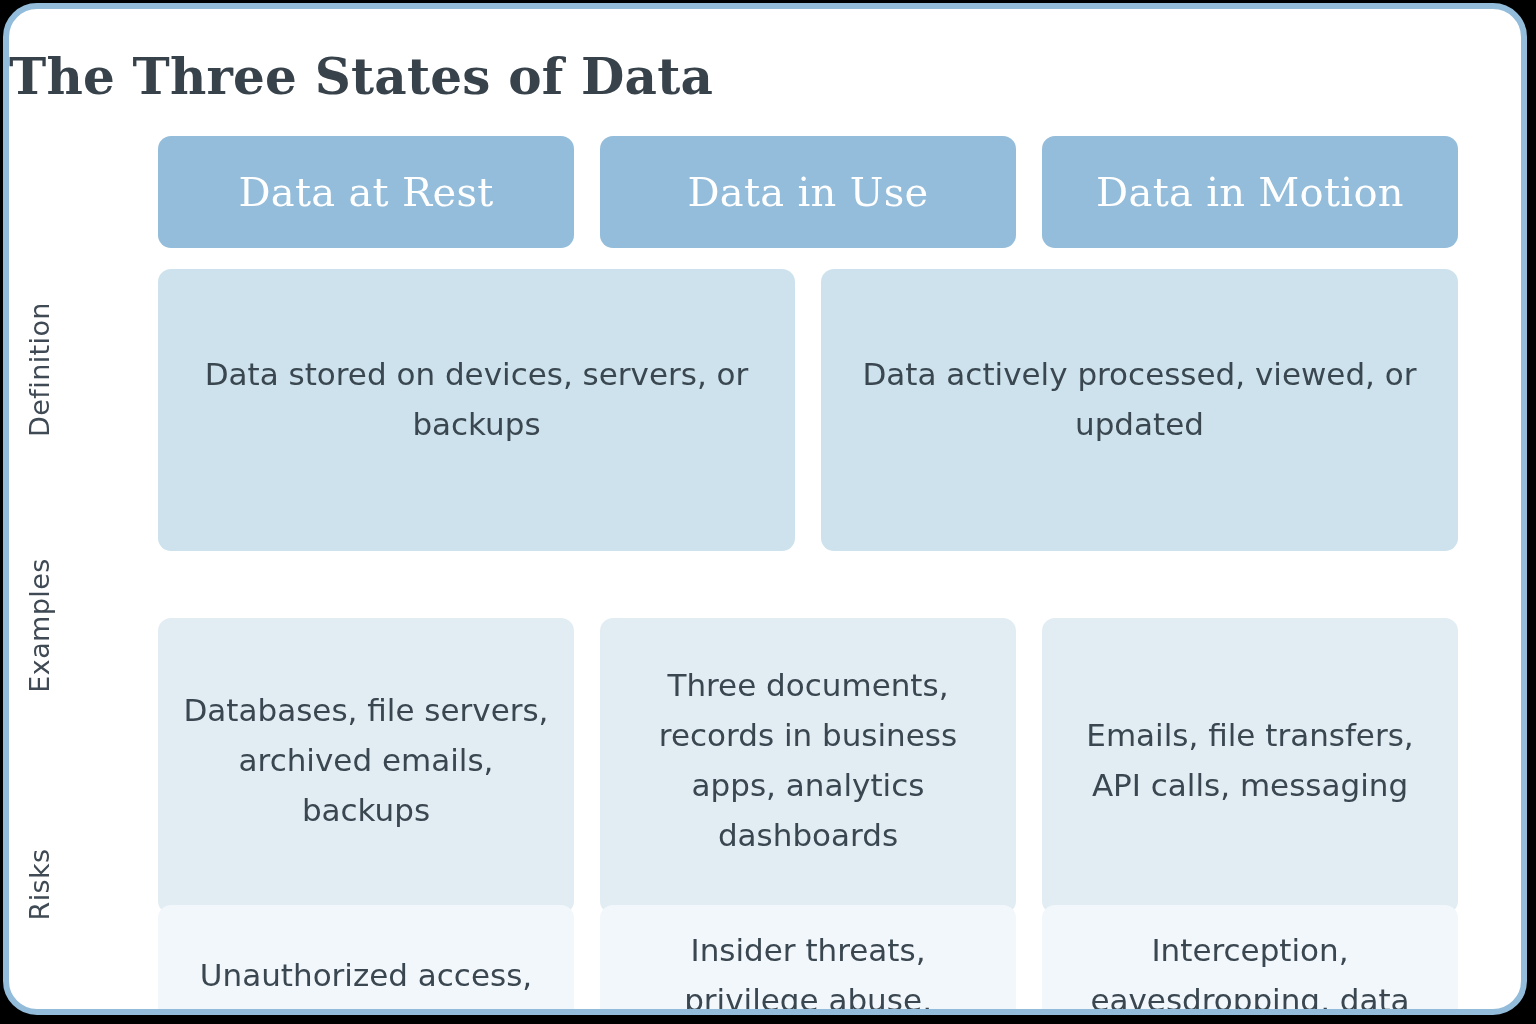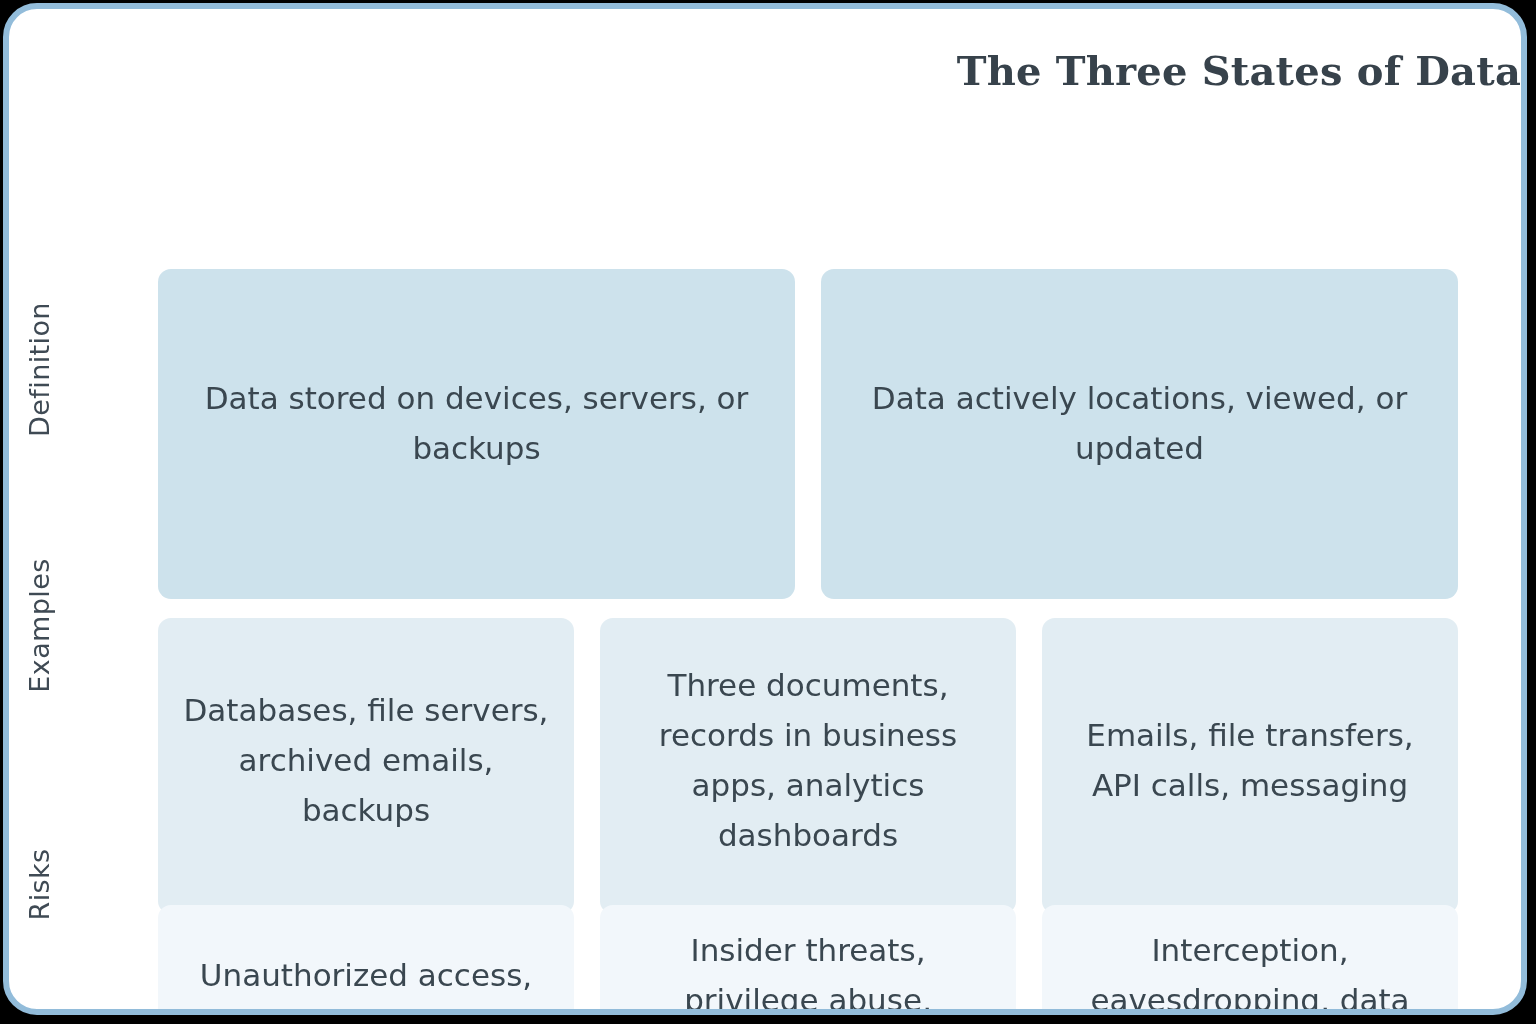--- a/index.html
+++ b/index.html
@@ -25,24 +25,24 @@
     border-radius: 34px;
     box-sizing: border-box;
     overflow: hidden;
   }
 
   .page-title {
     position: absolute;
     left: 0;
     top: 38px;
     width: 100%;
-    text-align: right;
+    text-align: left;
     font-family: "DejaVu Serif", serif;
     font-weight: bold;
-    font-size: 40px;
+    font-size: 50px;
     letter-spacing: 0.2px;
     color: #37424b;
   }
 
   
   .grid {
     position: absolute;
     left: 149px;
     top: 127px;
     width: 1300px;
@@ -50,21 +50,21 @@
   }
 
   .row {
     display: flex;
     position: absolute;
     left: 0;
     width: 100%;
     gap: 26px;
   }
   .row-head     { top: 0px;   height: 112px; }
-  .row-definition { top: 133px; height: 330px; }
+  .row-definition { top: 133px; height: 282px; }
   .row-examples   { top: 482px; height: 296px; }
   .row-risks      { top: 769px; height: 212px; }
 
   .cell {
     flex: 1 1 0;
     border-radius: 13px;
     display: flex;
     align-items: center;
     justify-content: center;
     text-align: center;
@@ -118,27 +118,38 @@
 </style>
 </head>
 <body>
 
 <div class="card">
 
   <div class="page-title">The Three States of Data</div>
 
   <div class="grid">
 
+    <div class="row row-head">
+      <div class="cell cell-head">
+        <span>Data at Rest</span>
+      </div>
+      <div class="cell cell-head">
+        <span>Data in Use</span>
+      </div>
+      <div class="cell cell-head">
+        <span>Data in Motion</span>
+      </div>
+    </div>
 
     <div class="row row-definition">
       <div class="cell cell-body">
         <span class="txt">Data stored on devices, servers, or backups</span>
       </div>
       <div class="cell cell-body">
-        <span class="txt">Data actively locations, viewed, or updated</span>
+        <span class="txt">Data actively processed, viewed, or updated</span>
       </div>
     </div>
 
     <div class="row row-examples">
       <div class="cell cell-body">
         <span class="txt">Databases, file servers, archived emails, backups</span>
       </div>
       <div class="cell cell-body">
         <span class="txt">Three documents, records in business apps, analytics dashboards</span>
       </div>

